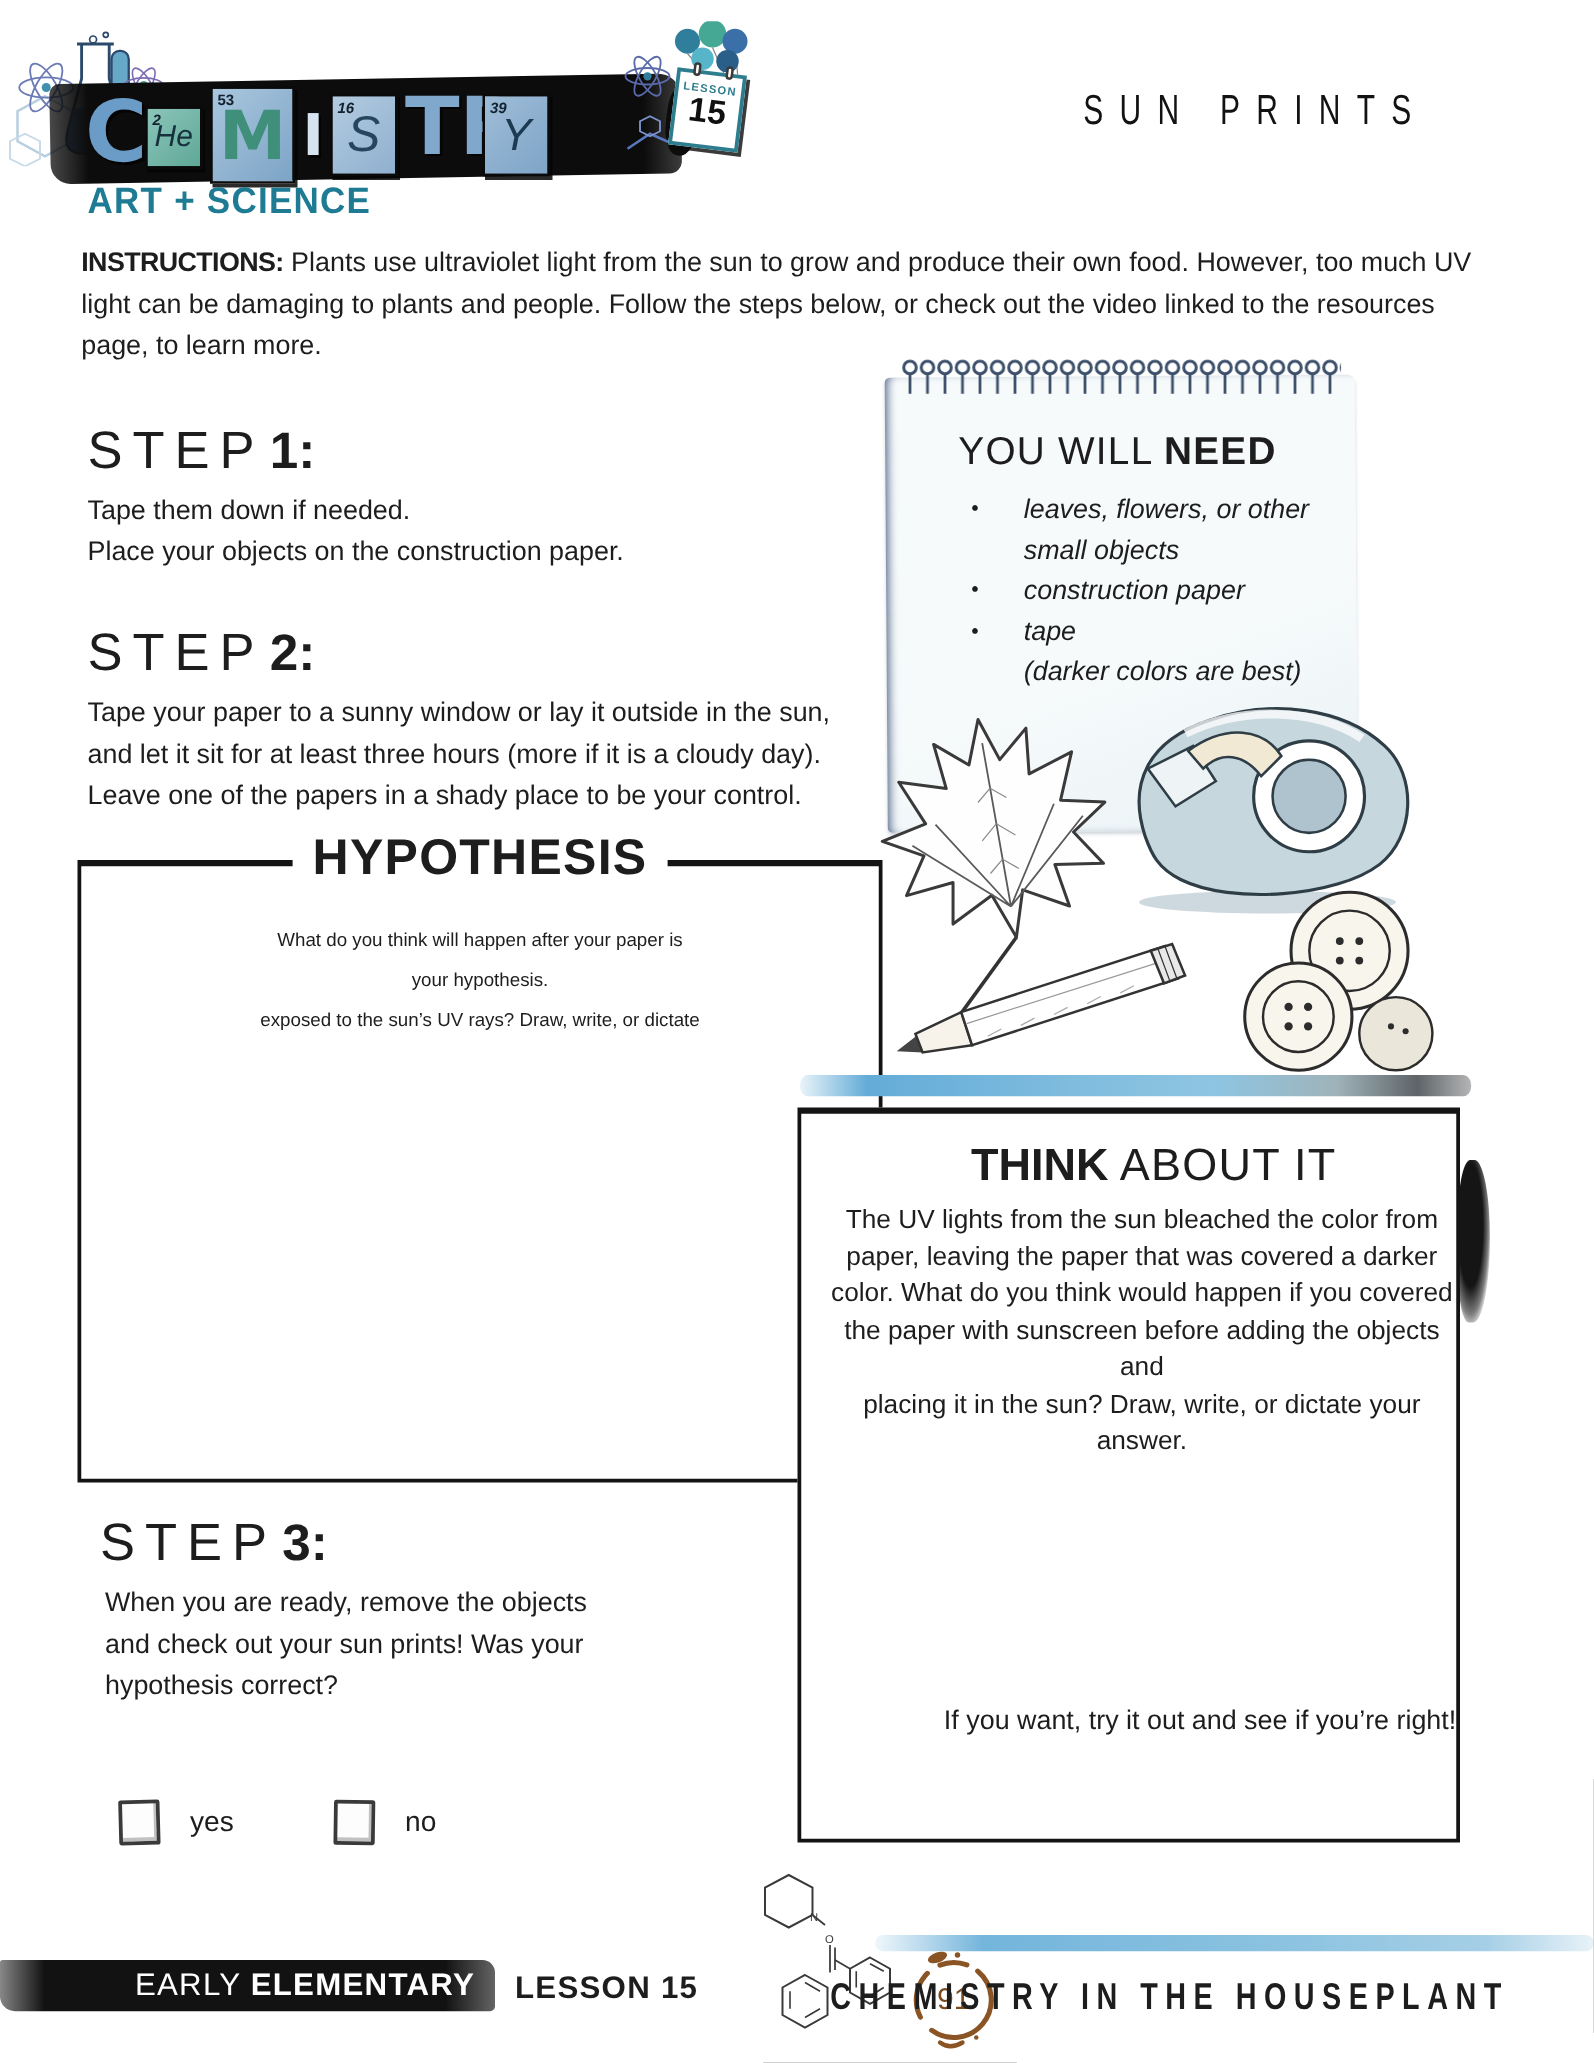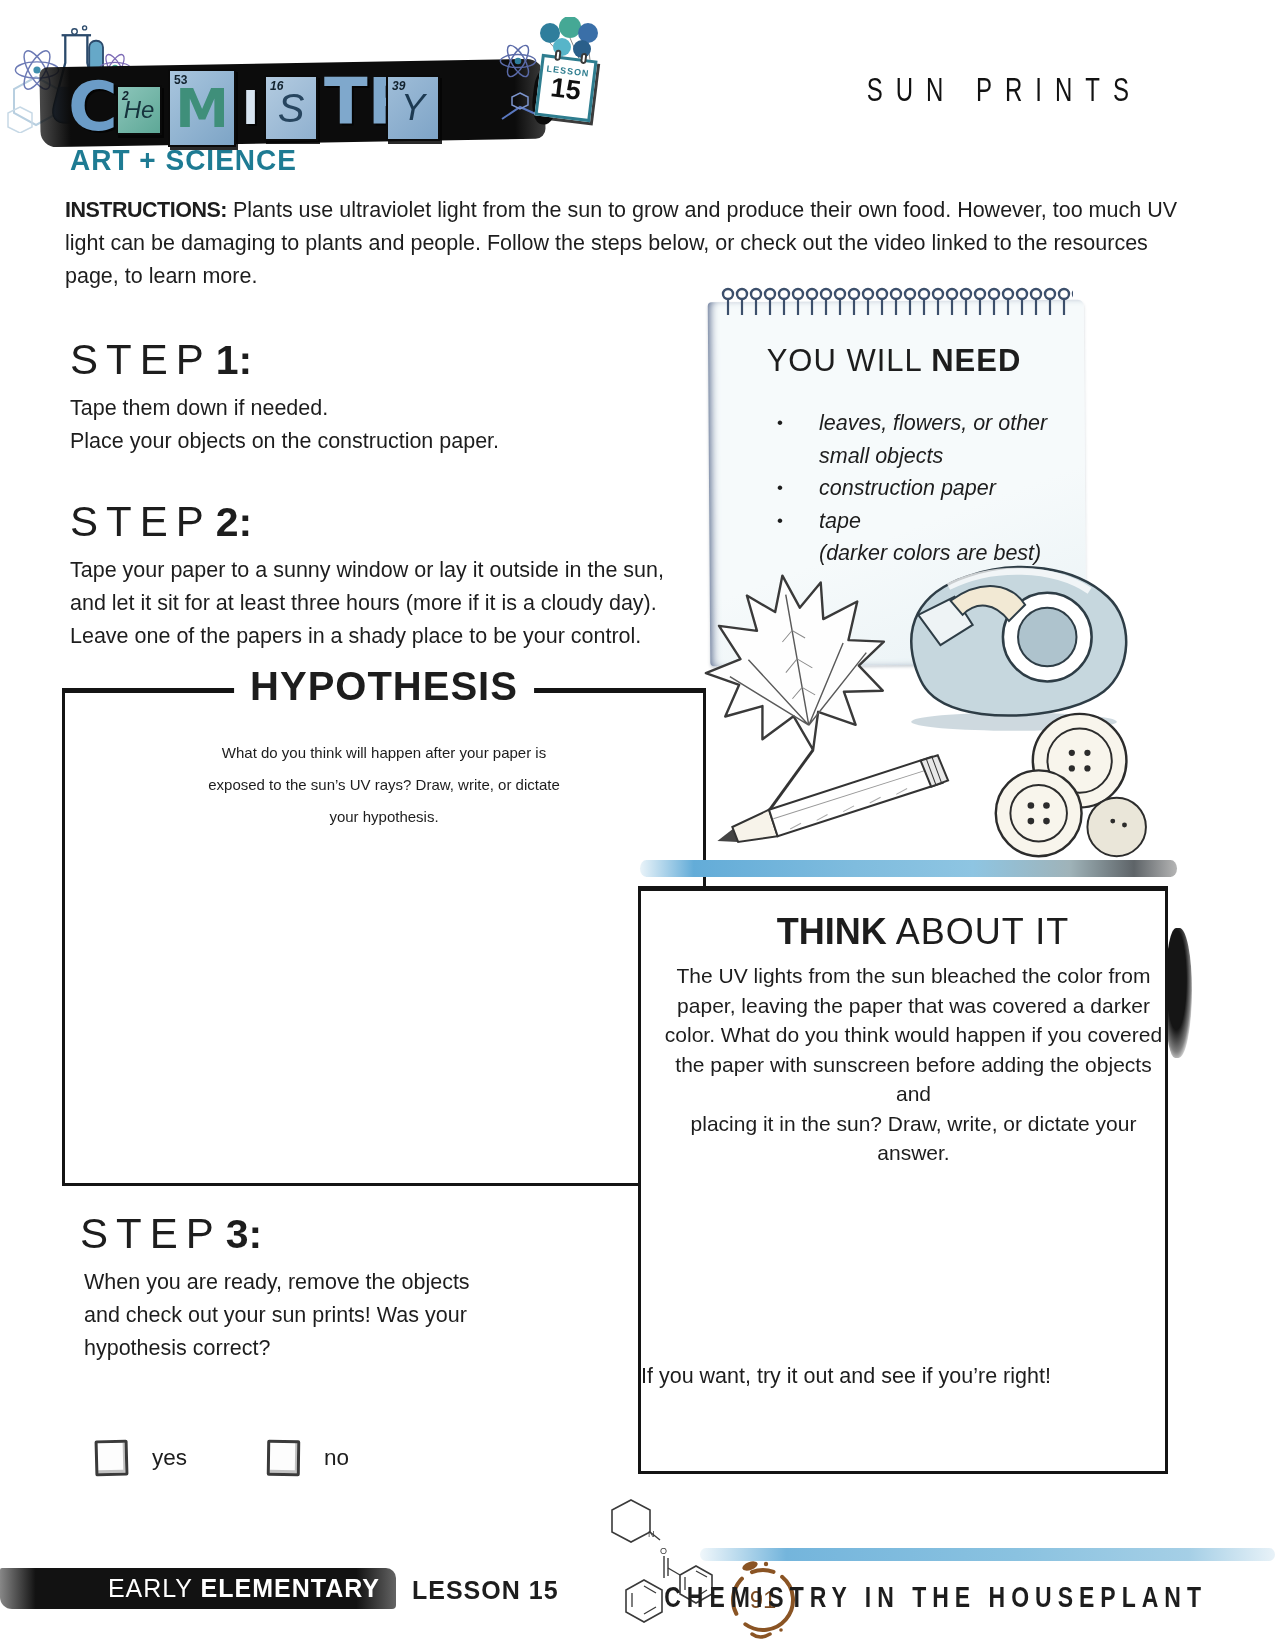--- a/index.html
+++ b/index.html
@@ -49,21 +49,21 @@
   .hyp-box { position:absolute; left:62px; top:688px; width:644px; height:498px; border:3px solid #141414; border-top-width:5px; background:#fff; }
   .hyp-title { position:absolute; top:-29px; left:50%; transform:translateX(-50%); background:#fff; padding:0 16px; font-size:40px; font-weight:800; letter-spacing:1px; white-space:nowrap; }
   .hyp-text { margin-top:44px; text-align:center; font-size:15px; line-height:32px; }
 
   
   .notepad { position:absolute; left:703px; top:285px; width:382px; height:380px; }
   .pad-paper { position:absolute; left:6px; top:16px; right:0; bottom:0; background:linear-gradient(160deg,#f6fafb 60%, #e9f2f5); border-radius:4px 6px 8px 4px; transform:rotate(-.4deg); box-shadow:inset 6px 0 8px -4px #55678a, 0 2px 3px rgba(60,80,100,.25); }
   .pad-coil { position:absolute; left:18px; top:0; }
   .pad-title { position:absolute; left:0; right:0; top:58px; text-align:center; font-size:31px; letter-spacing:1px; }
   .pad-title b { font-weight:800; }
-  .need-list { position:absolute; left:116px; top:122px; width:262px; font-size:21.5px; font-style:italic; line-height:32.5px; }
+  .need-list { position:absolute; left:116px; top:106px; width:262px; font-size:21.5px; font-style:italic; line-height:32.5px; }
   .need-line { position:relative; }
   .need-line.b::before { content:"\2022"; position:absolute; left:-42px; top:0; font-style:normal; font-size:17px; }
 
   
   .ill-leaf { position:absolute; left:698px; top:562px; transform:rotate(-10deg); }
   .ill-tape { position:absolute; left:888px; top:518px; }
   .ill-pencil { position:absolute; left:690px; top:742px; }
   .ill-buttons { position:absolute; left:982px; top:708px; }
 
   
@@ -71,21 +71,21 @@
     background:linear-gradient(90deg, rgba(110,176,214,.15), #63acd8 10%, #7fbcde 40%, #8ec5e2 62%, #9fb3b9 80%, #5e6468 92%, rgba(70,70,70,.4)); }
   .streak2 { position:absolute; left:700px; top:1548px; width:575px; height:13px; border-radius:7px/60%;
     background:linear-gradient(90deg, rgba(110,176,214,.1), #74b5dc 15%, #8ac2e0 55%, #a5cfe6 85%, rgba(140,190,220,.2)); }
 
   
   .think-box { position:absolute; left:638px; top:886px; width:530px; height:588px; border:3px solid #141414; border-top-width:5px; background:#fff; }
   .think-title { margin-top:20px; text-align:center; font-size:36px; white-space:nowrap;padding-left:40px; }
   .think-title b { font-weight:800; }
   .think-title span { letter-spacing:1px; }
   .think-text { margin-top:8px; text-align:center; font-size:21px; line-height:29.5px;padding-left:21px; }
-  .think-cta { position:absolute; bottom:82px; left:0; right:0; text-align:left; font-size:21.5px; }
+  .think-cta { position:absolute; bottom:82px; left:0; right:0; text-align:right; font-size:21.5px; }
   .smudge { position:absolute; left:1166px; top:928px; width:26px; height:130px; background:radial-gradient(ellipse at 40% 40%, #151515 45%, rgba(20,20,20,.55) 65%, transparent 78%); border-radius:45% 55% 60% 40%; }
 
   
   .answers { position:absolute; left:95px; top:1440px; display:flex; align-items:center; gap:24px; }
   .chk { width:33px; height:36px; border:3px solid #3a3a3a; border-radius:2px; background:#fdfdfd; box-shadow:inset -2px -3px 0 rgba(120,120,120,.45); transform:rotate(-1.5deg); }
   .chk.c2 { margin-left:56px; transform:rotate(.8deg); }
   .chk-label { font-size:22.5px; }
 
   
   .footer-bar { position:absolute; left:0; top:1568px; width:396px; height:41px; background:linear-gradient(90deg, rgba(17,17,17,.5), #121212 9%, #121212 90%, rgba(17,17,17,.65)); border-radius:2px 10px 4px 12px; display:flex; align-items:center; justify-content:flex-end; padding-right:16px; }
@@ -198,22 +198,22 @@
   <div class="step-body s2b">
     <div>Tape your paper to a sunny window or lay it outside in the sun,</div>
     <div>and let it sit for at least three hours (more if it is a cloudy day).</div>
     <div>Leave one of the papers in a shady place to be your control.</div>
   </div>
 
   <div class="hyp-box">
     <div class="hyp-title">HYPOTHESIS</div>
     <div class="hyp-text">
       <div>What do you think will happen after your paper is</div>
+      <div>your hypothesis.</div>
       <div>exposed to the sun’s UV rays? Draw, write, or dictate</div>
-      <div>your hypothesis.</div>
     </div>
   </div>
 
   <div class="notepad">
     <div class="pad-paper"></div>
     <svg class="pad-coil" width="352" height="34" viewBox="0 0 352 34">
       <defs>
         <pattern id="coil" width="14" height="34" patternUnits="userSpaceOnUse">
           <circle cx="7" cy="9" r="5" fill="none" stroke="#3c4f6b" stroke-width="2.4"></circle>
           <path d="M7,14 L7,30" stroke="#3c4f6b" stroke-width="2.2"></path>

